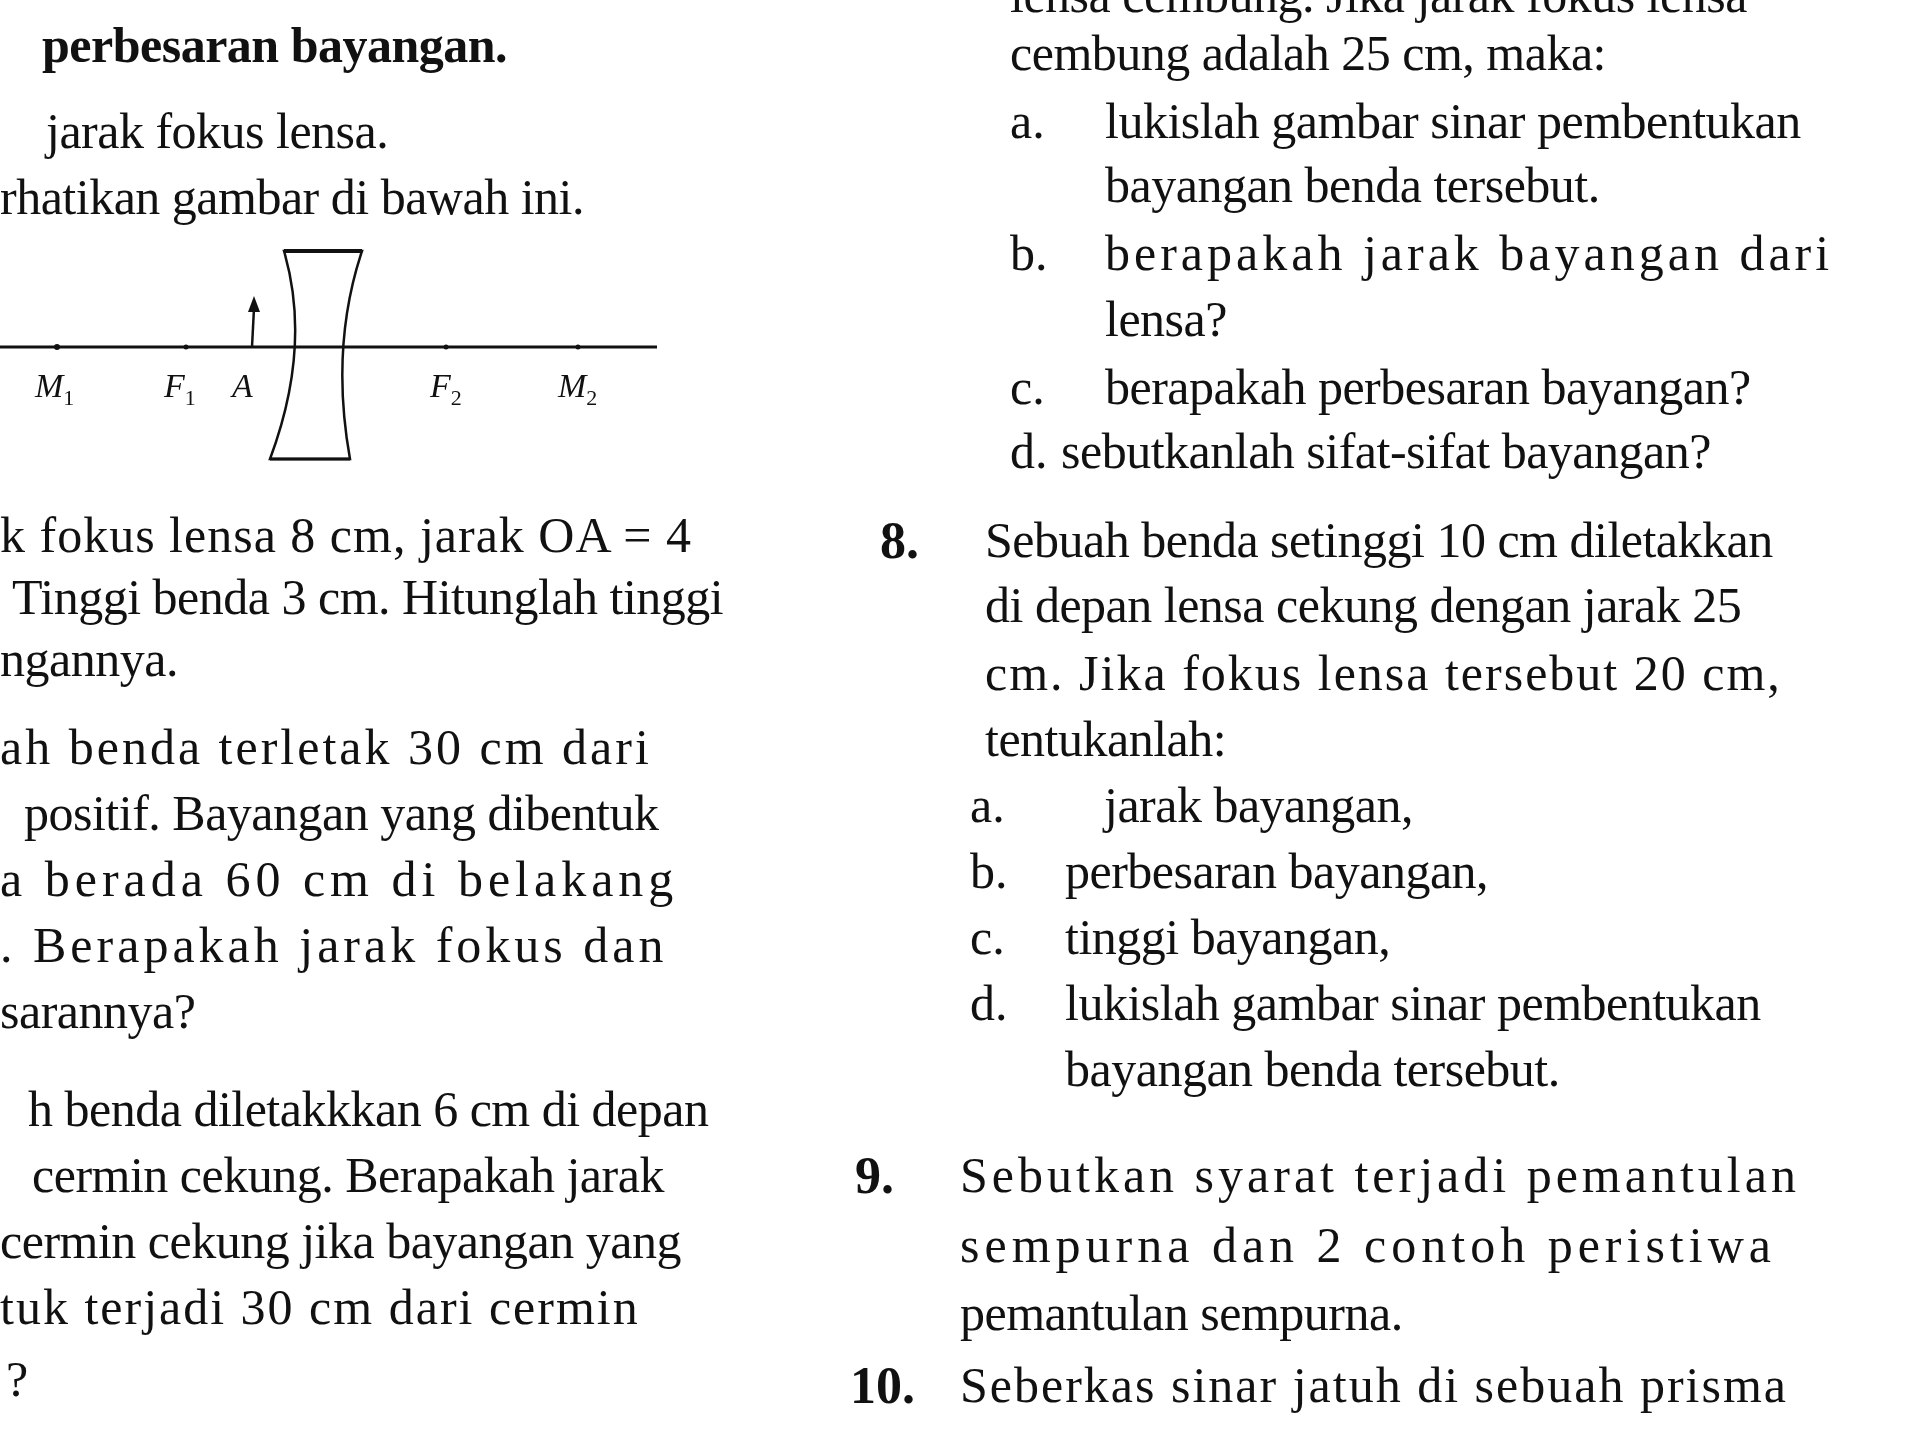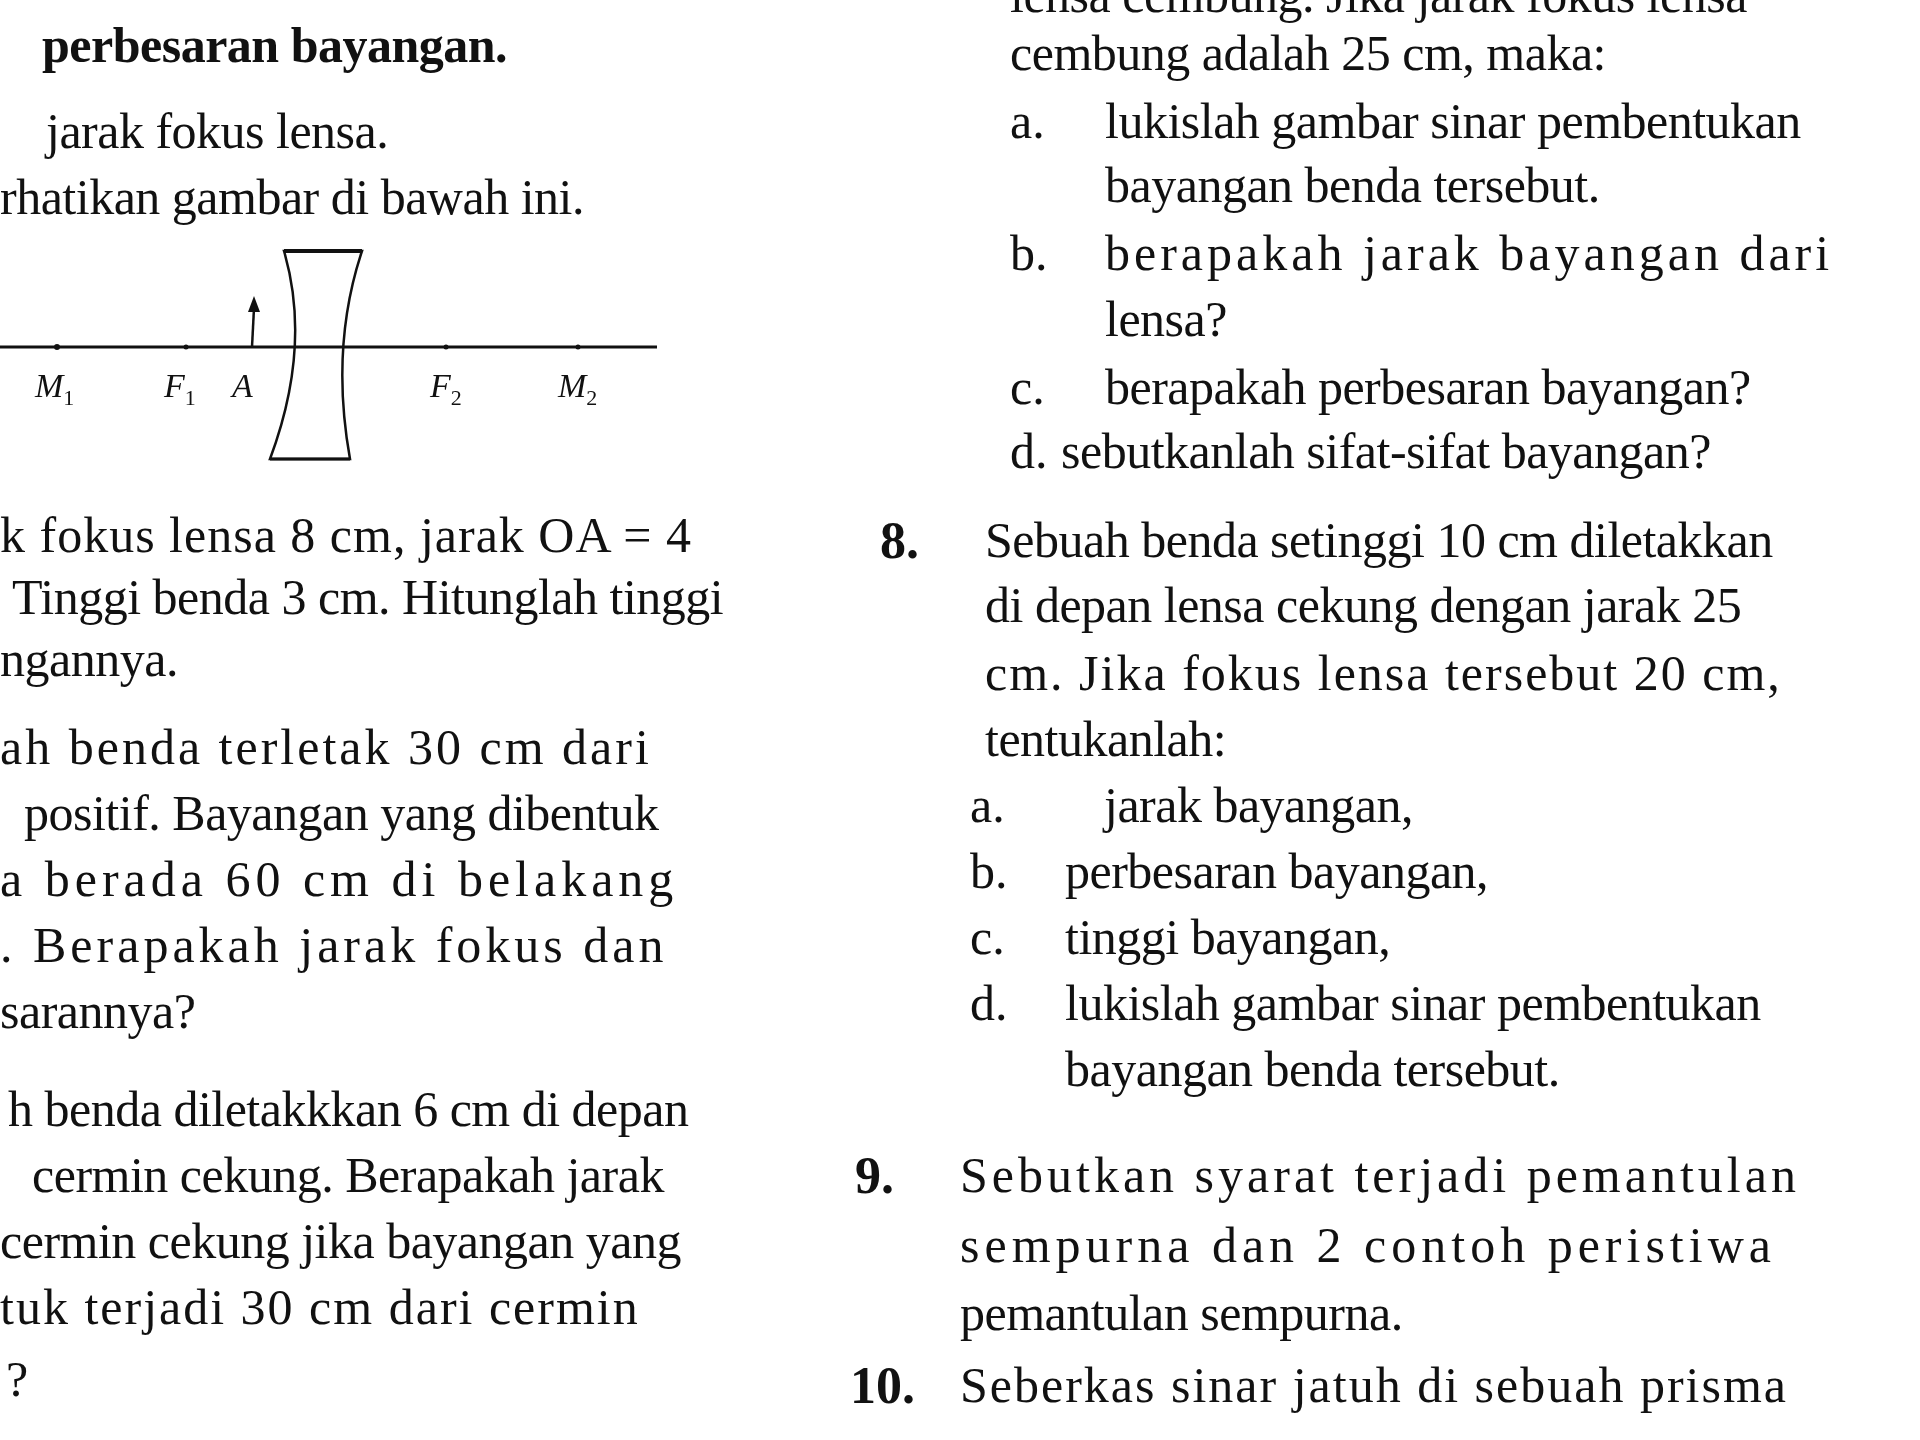--- a/index.html
+++ b/index.html
@@ -60,21 +60,21 @@
 
 <div>
   <div class="line wide" style="left:0px;top:722px;">ah benda terletak 30 cm dari</div>
   <div class="line" style="left:24px;top:788px;">positif. Bayangan yang dibentuk</div>
   <div class="line wide" style="left:0px;top:854px;letter-spacing:5px;">a berada 60 cm di belakang</div>
   <div class="line wide" style="left:0px;top:920px;letter-spacing:4px;">. Berapakah jarak fokus dan</div>
   <div class="line" style="left:0px;top:986px;">sarannya?</div>
 </div>
 
 <div>
-  <div class="line" style="left:8px;top:1084px;">h benda diletakkkan 6 cm di depan</div>
+  <div class="line" style="left:0px;top:1084px;padding-left:28px;">h benda diletakkkan 6 cm di depan</div>
   <div class="line" style="left:32px;top:1150px;">cermin cekung. Berapakah jarak</div>
   <div class="line" style="left:0px;top:1216px;">cermin cekung jika bayangan yang</div>
   <div class="line" style="left:0px;top:1282px;letter-spacing:2px;">tuk terjadi 30 cm dari cermin</div>
   <div class="line" style="left:6px;top:1354px;">?</div>
 </div>
 
 <div class="line" style="left:1010px;top:-30px;color:#111;">lensa cembung. Jika jarak fokus lensa</div>
 <div class="line" style="left:1010px;top:28px;">cembung adalah 25 cm, maka:</div>
 
 <div>

